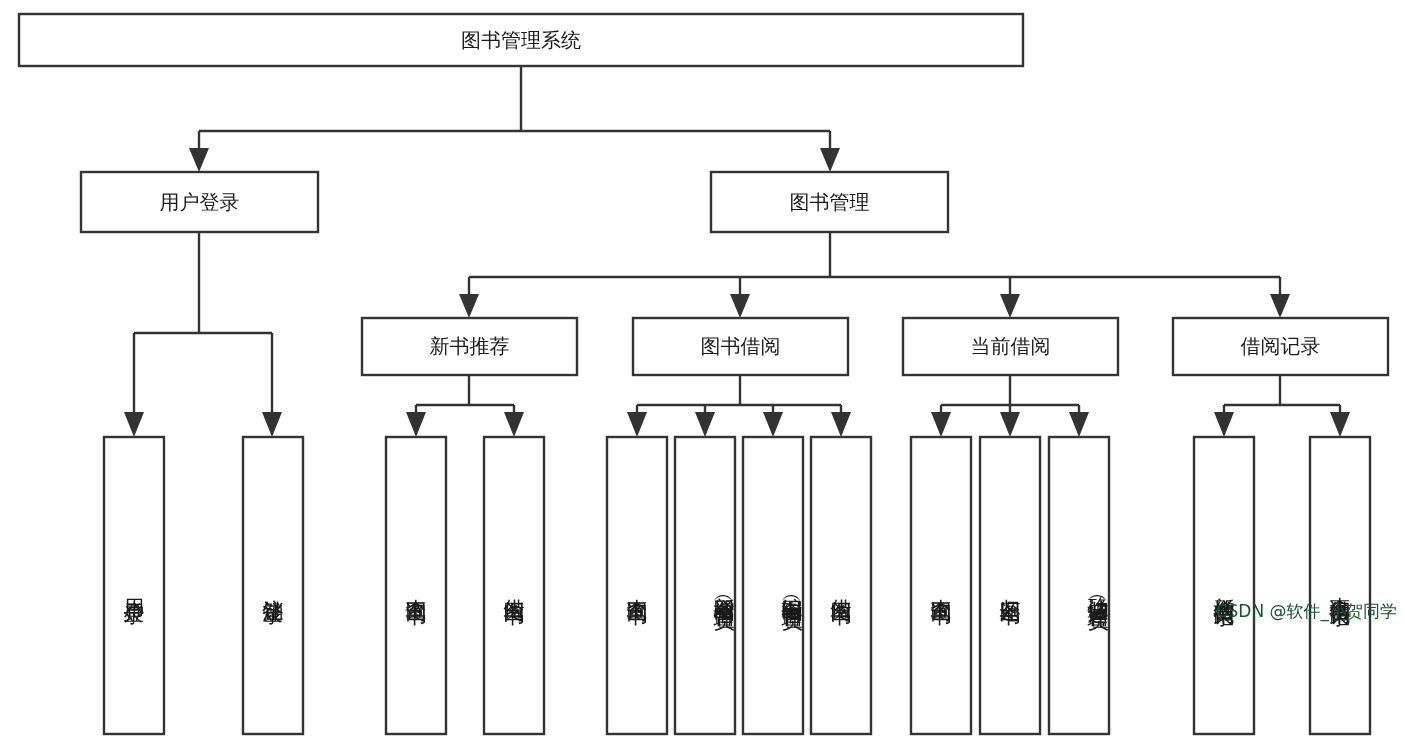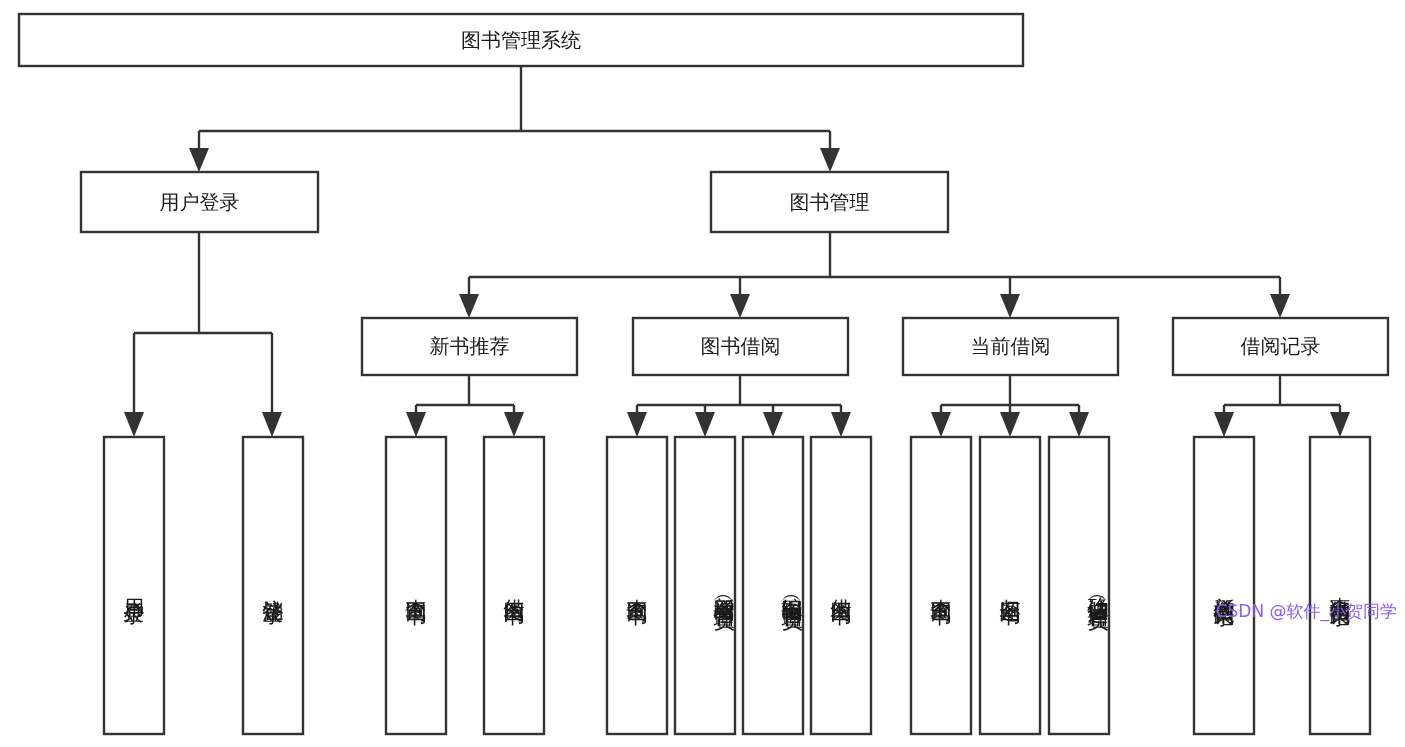--- a/index.html
+++ b/index.html
@@ -68,21 +68,21 @@
   }
   .leaf-label.centered {
     align-items: center;
   }
   .watermark {
     position: absolute;
     right: 8px;
     bottom: 6px;
     font-family: "DejaVu Sans", "Liberation Sans", sans-serif;
     font-size: 17px;
-    color: #8b5cf6;
+    color: #14532d;
     white-space: nowrap;
     user-select: none;
   }
 </style>
 </head>
 <body>
 
 <div id="diagram-root">
 
   <svg id="tree-svg" viewBox="0 0 1405 747">

